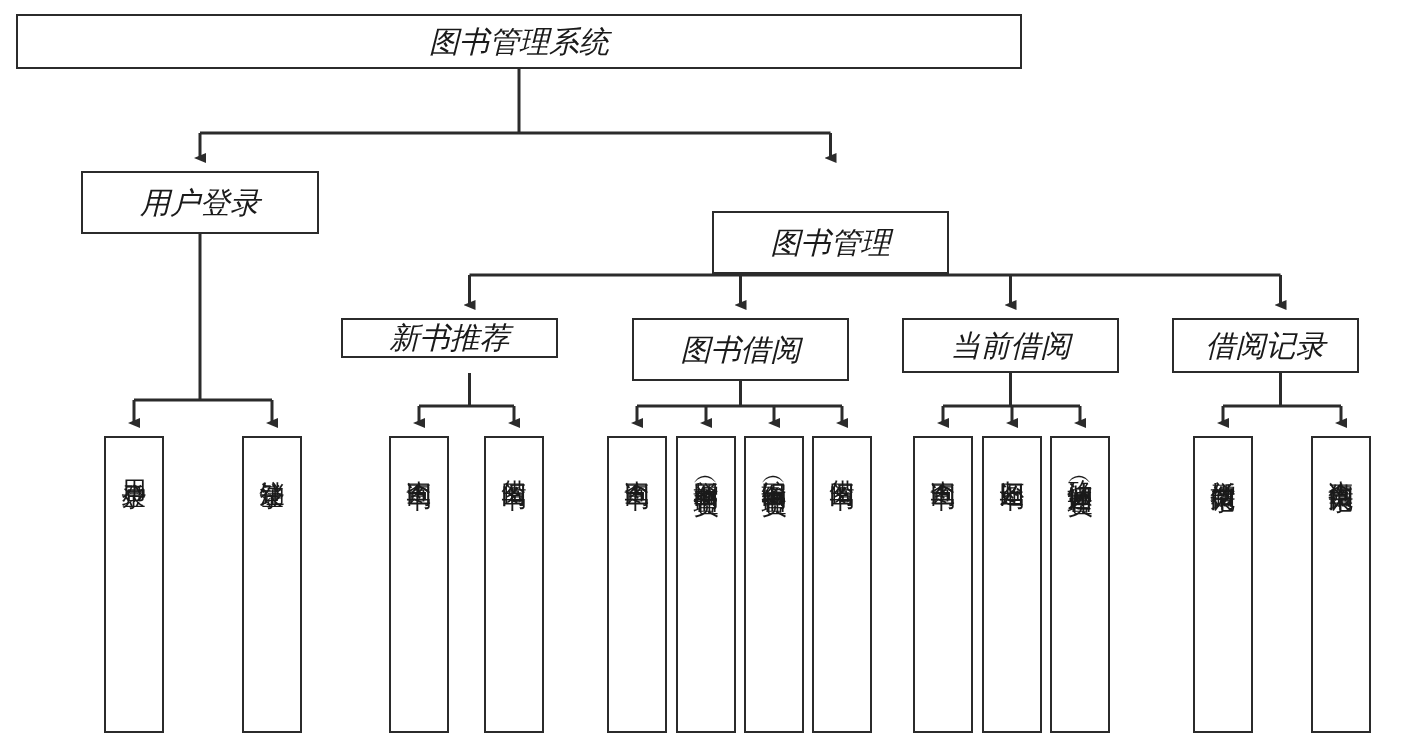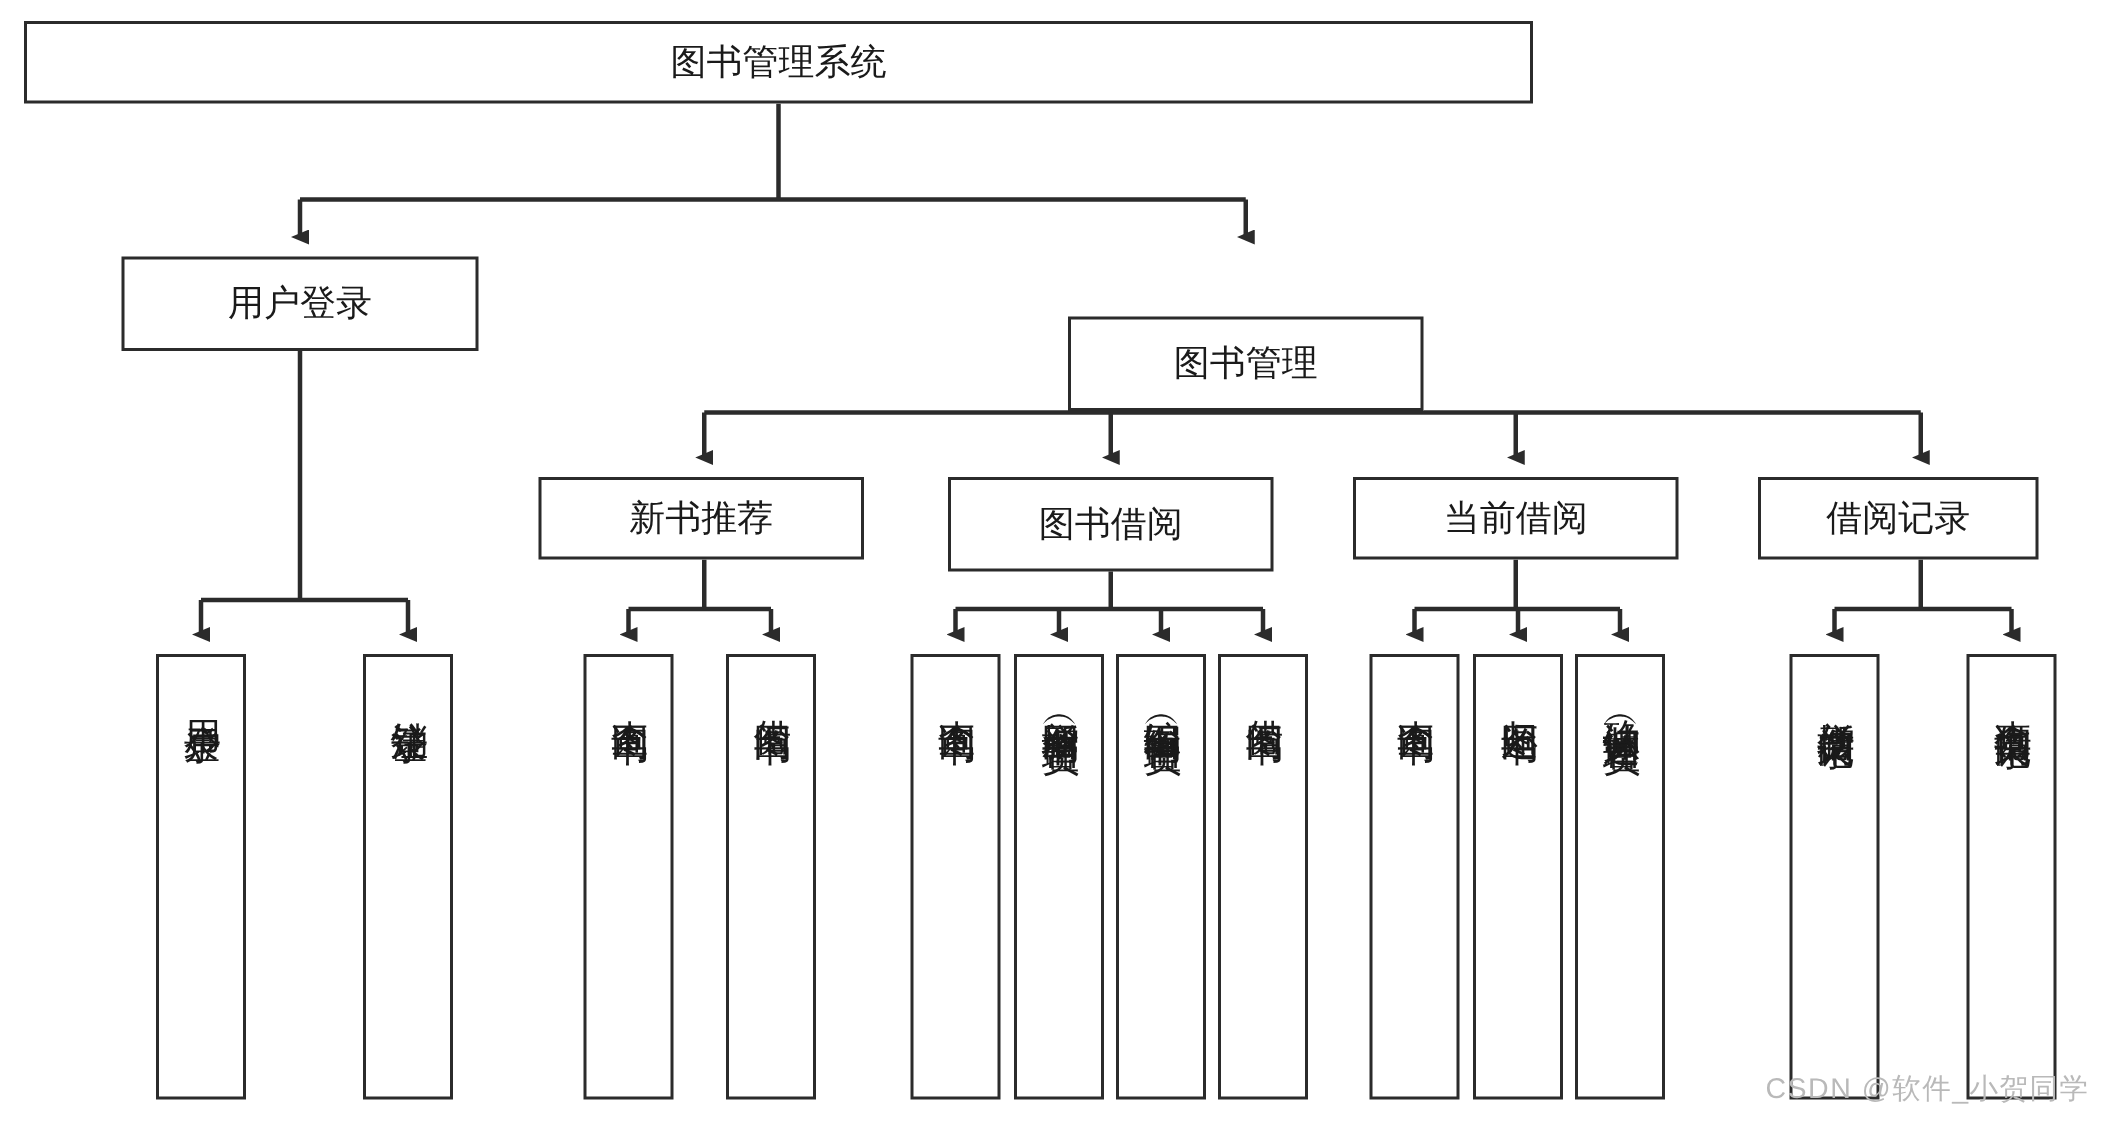--- a/index.html
+++ b/index.html
@@ -34,21 +34,22 @@
     justify-content: center;
     z-index: 2;
   }
   .node-label {
     color: #1a1a1a;
     text-align: center;
     line-height: 1.05;
     white-space: nowrap;
   }
   .node.horizontal .node-label {
-    font-size: 24px;
+    font-size: 30px;
+    font-style: italic;
   }
   .node.vertical {
     align-items: flex-start;
     justify-content: center;
   }
   .node.vertical .node-label {
     writing-mode: vertical-rl;
     text-orientation: upright;
     font-size: 25px;
     letter-spacing: 2px;
@@ -117,21 +118,21 @@
   <div id="nodes-layer">
       <div class="node horizontal" style="left: 16px; top: 14px; width: 1006px; height: 55px;">
         <div class="node-label">图书管理系统</div>
       </div>
       <div class="node horizontal" style="left: 81px; top: 171px; width: 238px; height: 63px;">
         <div class="node-label">用户登录</div>
       </div>
       <div class="node horizontal" style="left: 712px; top: 171px; width: 237px; height: 63px; margin-top: 40px;">
         <div class="node-label">图书管理</div>
       </div>
-      <div class="node horizontal" style="left: 359px; top: 318px; width: 217px; height: 55px;">
+      <div class="node horizontal" style="left: 341px; top: 318px; width: 217px; height: 40px;">
         <div class="node-label">新书推荐</div>
       </div>
       <div class="node horizontal" style="left: 632px; top: 318px; width: 217px; height: 63px;">
         <div class="node-label">图书借阅</div>
       </div>
       <div class="node horizontal" style="left: 902px; top: 318px; width: 217px; height: 55px;">
         <div class="node-label">当前借阅</div>
       </div>
       <div class="node horizontal" style="left: 1172px; top: 318px; width: 187px; height: 55px;">
         <div class="node-label">借阅记录</div>
@@ -170,14 +171,13 @@
         <div class="node-label" style="margin-top: 22px;">确认归还（管理员）</div>
       </div>
       <div class="node vertical" style="left: 1193px; top: 436px; width: 60px; height: 297px;">
         <div class="node-label" style="margin-top: 22px;">新增借阅记录</div>
       </div>
       <div class="node vertical" style="left: 1311px; top: 436px; width: 60px; height: 297px;">
         <div class="node-label" style="margin-top: 22px;">查询借阅记录</div>
       </div>
     </div>
 
-  <div class="watermark">CSDN @软件_小贺同学</div>
 </div>
 
 </body></html>

